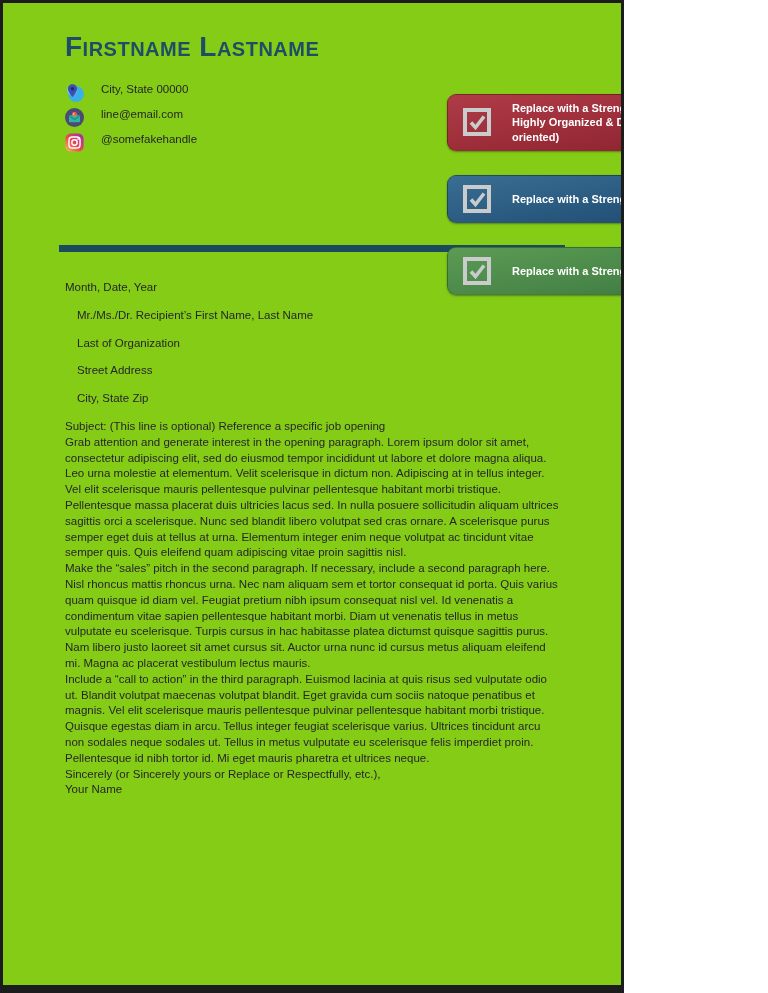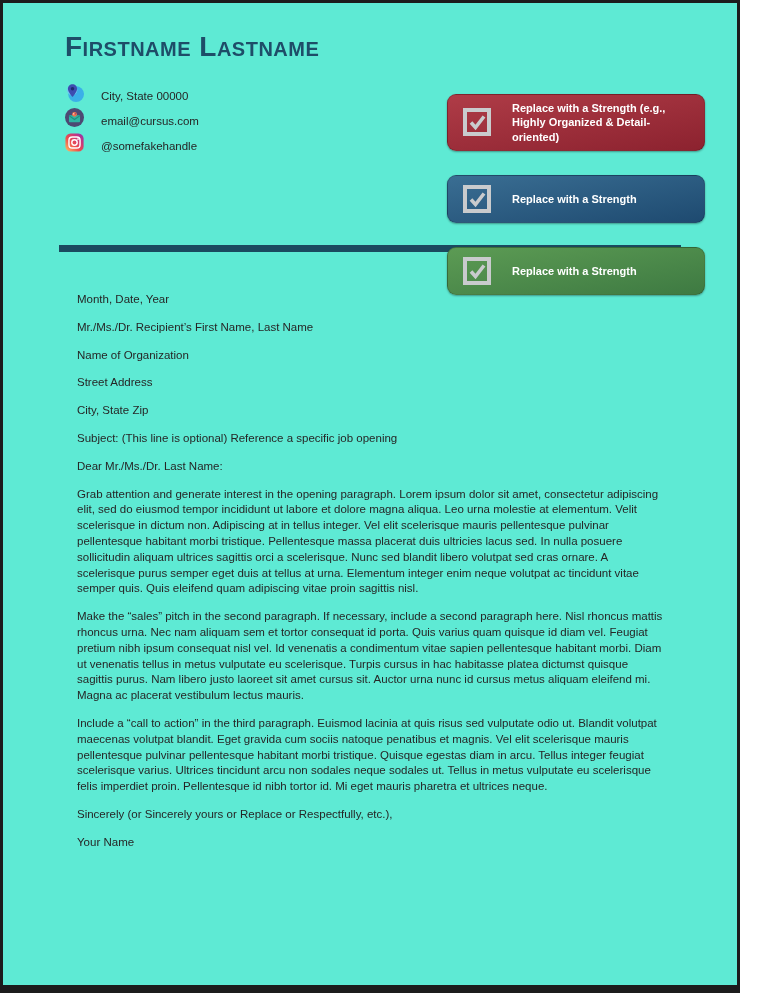--- a/index.html
+++ b/index.html
@@ -1,38 +1,38 @@
 <!DOCTYPE html>
 <html><head>
 <meta charset="utf-8">
 <style>
   html,body { margin:0; padding:0; background:#fff; }
   .page {
     position:relative;
     box-sizing:border-box;
-    width:740px; height:993px;
-    background:#5eead4;
+    width:624px; height:993px;
+    background:#84cc16;
     border:3px solid #1c1c1c;
     border-bottom-width:8px;
     font-family:"Liberation Sans", sans-serif;
     color:#262626;
     overflow:hidden;
   }
 
   
   .header { position:relative; box-sizing:content-box; height:214px; padding:28px 56px 0 62px; }
   .name {
     margin:0 0 20px 0;
     font-size:28px; line-height:32px;
     font-weight:700; font-variant:small-caps;
     letter-spacing:.5px;
     color:#1e4d68;
   }
   .contacts { display:flex; flex-direction:column; gap:6px; }
-  .contact-row { display:flex; align-items:flex-end; gap:17px; height:19px; }
+  .contact-row { display:flex; align-items:flex-start; gap:17px; height:19px; }
   .contact-row .cicon { width:19px; height:19px; flex:0 0 19px; }
   .contact-text { font-size:11.5px; color:#262626; }
 
   .strengths {
     position:absolute; top:91px; left:444px; width:258px;
     display:flex; flex-direction:column; gap:24px;
   }
   .badge {
     box-sizing:border-box;
     min-height:46px;
@@ -45,21 +45,21 @@
   }
   .badge.red   { background:linear-gradient(170deg,#af3c47,#8c222f); min-height:44px; }
   .badge.blue  { background:linear-gradient(170deg,#3a6e93,#1e4a70); min-height:48px; }
   .badge.green { background:linear-gradient(170deg,#5c9b54,#3e7a42); min-height:48px; }
   .badge .chk { flex:0 0 30px; width:30px; height:30px; }
 
   .divider { height:7px; background:#1b4a5f; margin:0 56px; }
 
   
   .letter { padding:28px 59px 0 62px; font-size:11.5px; line-height:15.8px; color:#262626; }
-  .letter p { margin:12px; }
+  .letter p { margin:0; }
   .date-line { margin-bottom:26px; }
   .recipient p { margin:12px; }
   .subject-line { margin-top:16px; }
   .salutation { margin-top:16px; }
   .para { margin-top:16px; }
   .closing { margin-top:16px; }
   .signature { margin-top:42px; }
   .enclosure { margin-top:16px; }
 </style>
 </head>
@@ -89,21 +89,21 @@
         <span class="cicon">
           <svg width="19" height="19" viewBox="0 0 24 24">
             <circle cx="12" cy="12" r="12" fill="#4d4973"></circle>
             <rect x="5" y="9" width="14" height="9" rx="1.2" fill="#2eb5a4"></rect>
             <path d="M5 9.6 L12 14.6 L19 9.6" fill="none" stroke="#1f8d80" stroke-width="1.4"></path>
             <circle cx="12" cy="8" r="3" fill="#f4734d"></circle>
             <circle cx="11" cy="7.4" r="0.7" fill="#ffffff"></circle>
             <circle cx="13.2" cy="7.4" r="0.7" fill="#7a2d86"></circle>
           </svg>
         </span>
-        <span class="contact-text">email@cursus.com</span>
+        <span class="contact-text">line@email.com</span>
       </div>
 
 
       <div class="contact-row">
         <span class="cicon">
           <svg width="19" height="19" viewBox="0 0 24 24">
             <defs>
               <linearGradient id="igGrad" x1="0" y1="1" x2="1" y2="0">
                 <stop offset="0" stop-color="#fdc468"></stop>
                 <stop offset="0.4" stop-color="#f0504b"></stop>
@@ -158,28 +158,27 @@
   </div>
 
   <div class="divider"></div>
 
   <div class="letter">
 
     <p class="date-line">Month, Date, Year</p>
 
     <div class="recipient">
       <p>Mr./Ms./Dr. Recipient’s First Name, Last Name</p>
-      <p>Name of Organization</p>
+      <p>Last of Organization</p>
       <p>Street Address</p>
       <p>City, State Zip</p>
     </div>
 
     <p class="subject-line">Subject: (This line is optional) Reference a specific job opening</p>
 
-    <p class="salutation">Dear Mr./Ms./Dr. Last Name:</p>
 
     <p class="para">Grab attention and generate interest in the opening paragraph. Lorem ipsum dolor sit amet, consectetur adipiscing elit, sed do eiusmod tempor incididunt ut labore et dolore magna aliqua. Leo urna molestie at elementum. Velit scelerisque in dictum non. Adipiscing at in tellus integer. Vel elit scelerisque mauris pellentesque pulvinar pellentesque habitant morbi tristique. Pellentesque massa placerat duis ultricies lacus sed. In nulla posuere sollicitudin aliquam ultrices sagittis orci a scelerisque. Nunc sed blandit libero volutpat sed cras ornare. A scelerisque purus semper eget duis at tellus at urna. Elementum integer enim neque volutpat ac tincidunt vitae semper quis. Quis eleifend quam adipiscing vitae proin sagittis nisl.</p>
     <p class="para">Make the “sales” pitch in the second paragraph. If necessary, include a second paragraph here. Nisl rhoncus mattis rhoncus urna. Nec nam aliquam sem et tortor consequat id porta. Quis varius quam quisque id diam vel. Feugiat pretium nibh ipsum consequat nisl vel. Id venenatis a condimentum vitae sapien pellentesque habitant morbi. Diam ut venenatis tellus in metus vulputate eu scelerisque. Turpis cursus in hac habitasse platea dictumst quisque sagittis purus. Nam libero justo laoreet sit amet cursus sit. Auctor urna nunc id cursus metus aliquam eleifend mi. Magna ac placerat vestibulum lectus mauris.</p>
     <p class="para">Include a “call to action” in the third paragraph. Euismod lacinia at quis risus sed vulputate odio ut. Blandit volutpat maecenas volutpat blandit. Eget gravida cum sociis natoque penatibus et magnis. Vel elit scelerisque mauris pellentesque pulvinar pellentesque habitant morbi tristique. Quisque egestas diam in arcu. Tellus integer feugiat scelerisque varius. Ultrices tincidunt arcu non sodales neque sodales ut. Tellus in metus vulputate eu scelerisque felis imperdiet proin. Pellentesque id nibh tortor id. Mi eget mauris pharetra et ultrices neque.</p>
 
     <p class="closing">Sincerely (or Sincerely yours or Replace or Respectfully, etc.),</p>
 
     <p class="signature">Your Name</p>
 
 

